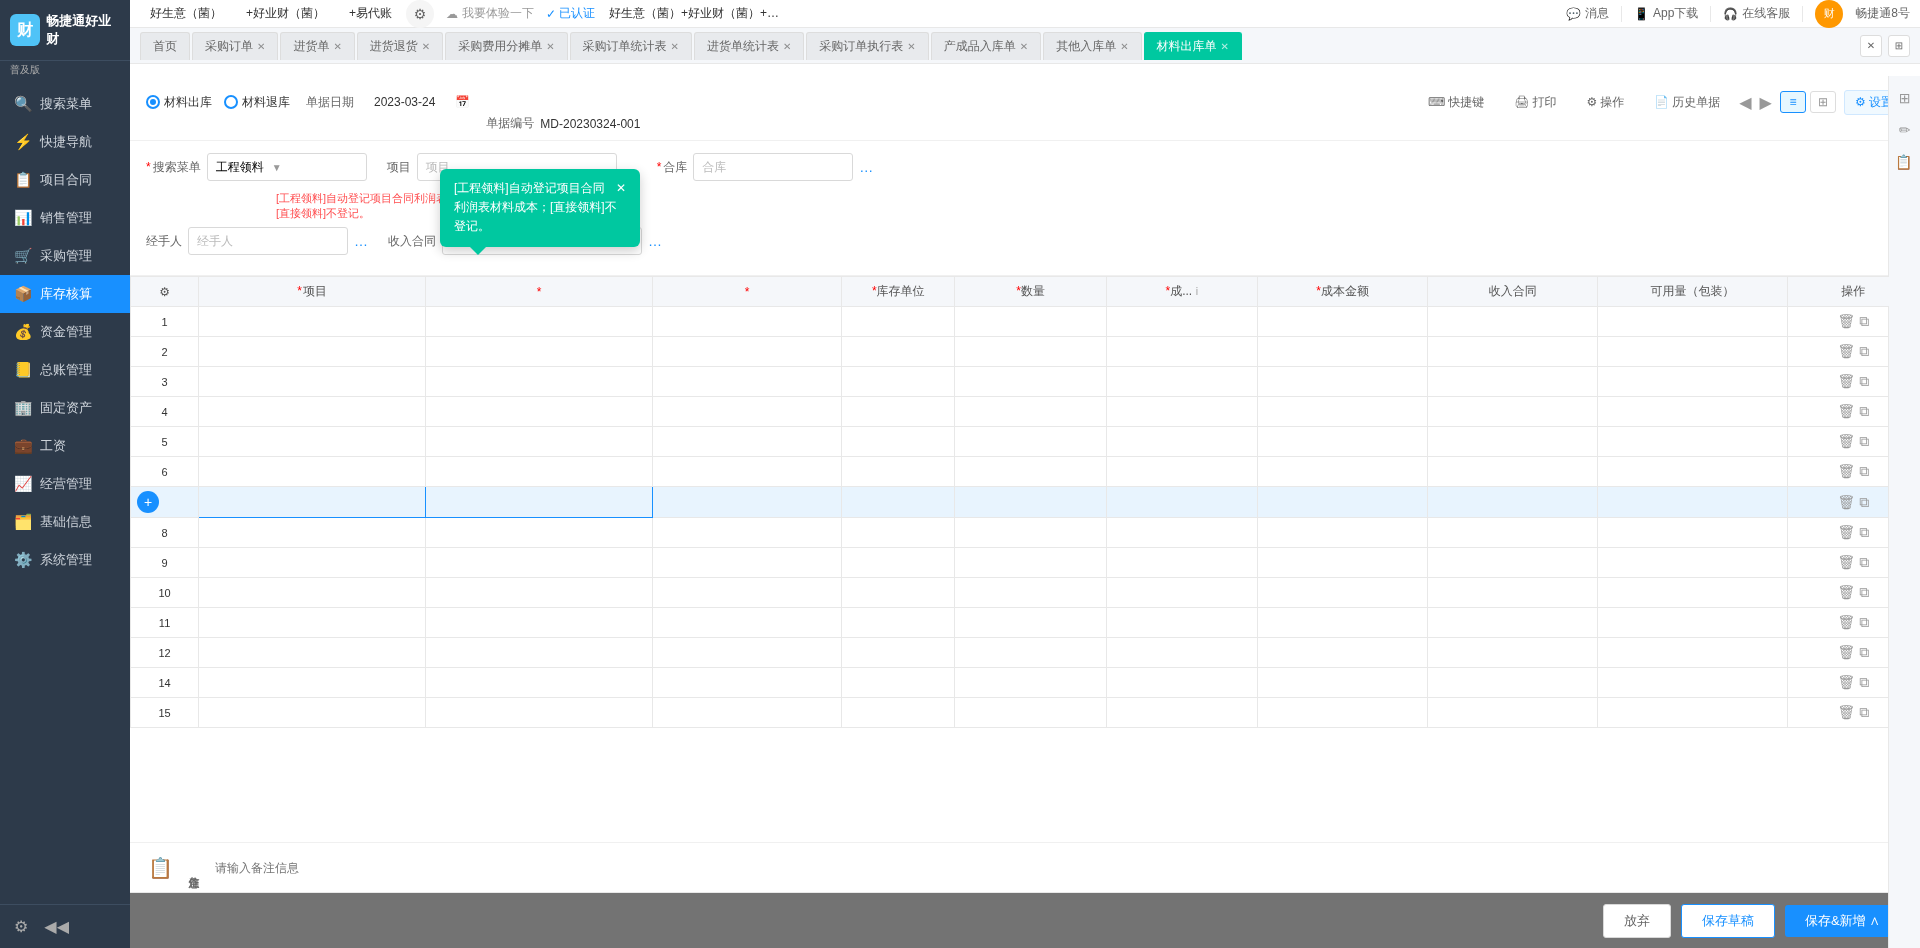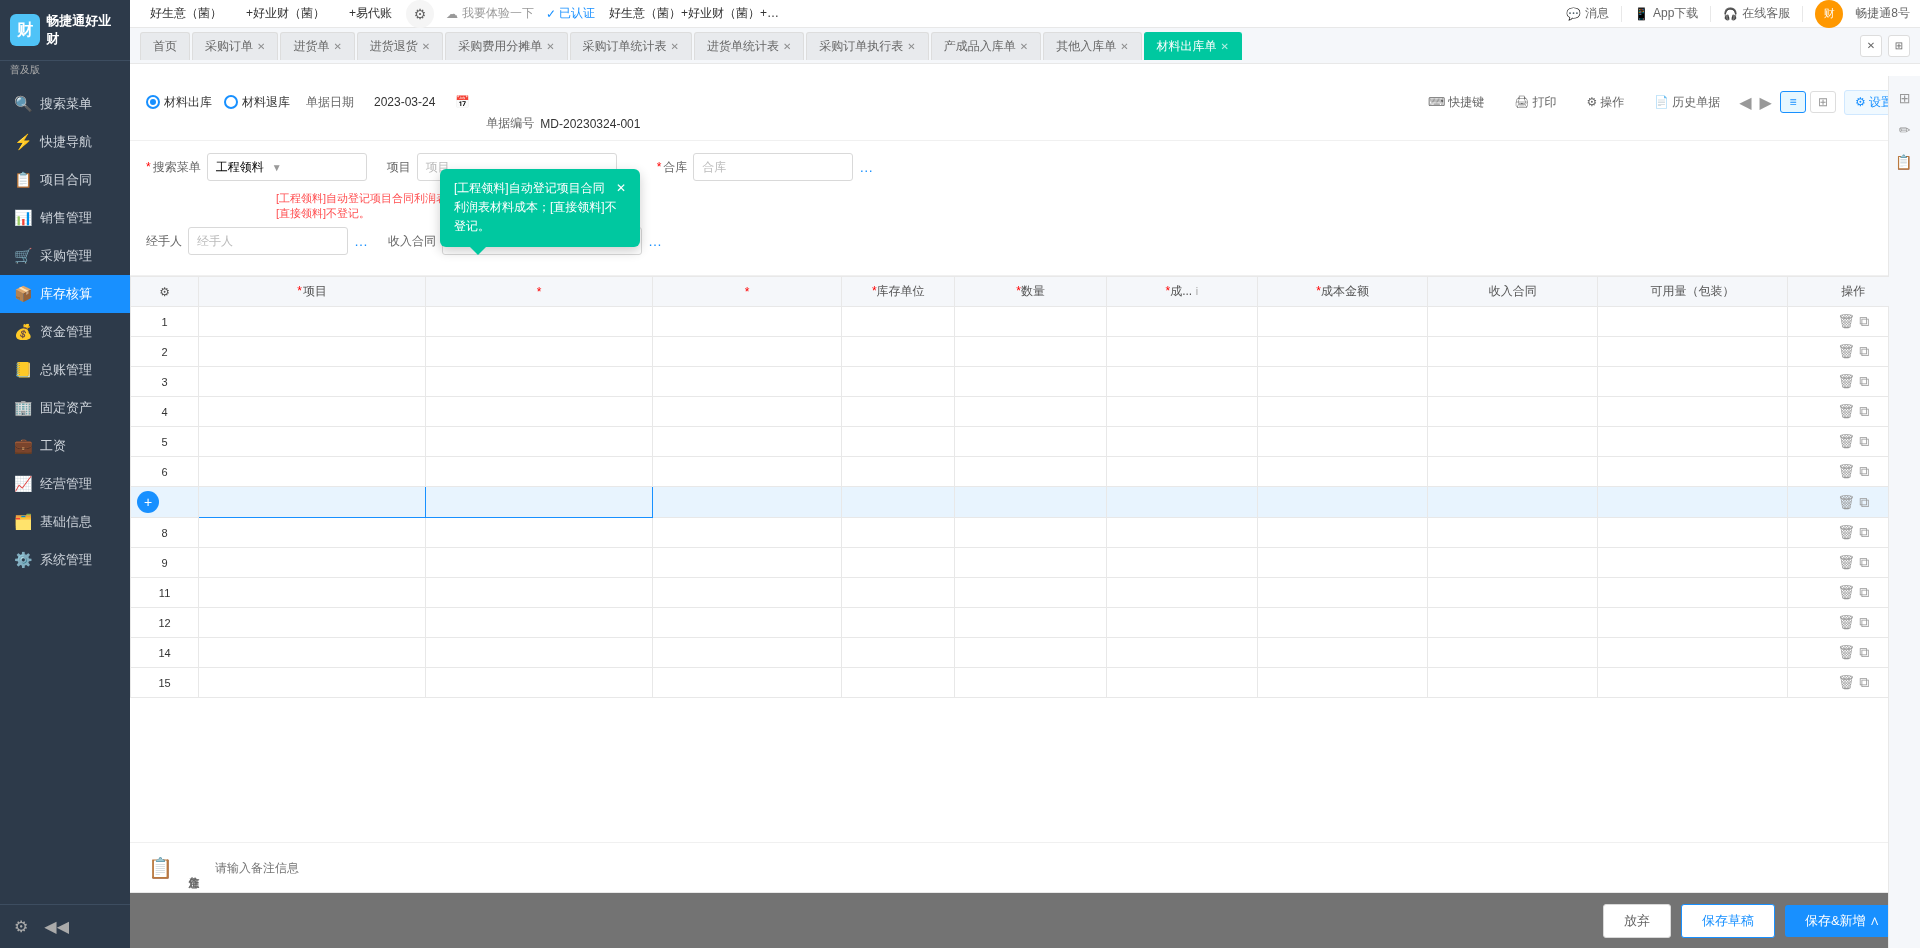--- a/index.html
+++ b/index.html
@@ -555,20 +555,38 @@
               <td></td>
               <td></td>
               <td class="action-col">
                 <div class="action-icons">
                   <span class="action-icon">🗑</span>
                   <span class="action-icon">⧉</span>
                 </div>
               </td>
             </tr>
           <tr>
+              <td class="row-num">10</td>
+              <td></td>
+              <td></td>
+              <td></td>
+              <td></td>
+              <td></td>
+              <td></td>
+              <td></td>
+              <td></td>
+              <td></td>
+              <td class="action-col">
+                <div class="action-icons">
+                  <span class="action-icon">🗑</span>
+                  <span class="action-icon">⧉</span>
+                </div>
+              </td>
+            </tr>
+          <tr>
               <td class="row-num">11</td>
               <td></td>
               <td></td>
               <td></td>
               <td></td>
               <td></td>
               <td></td>
               <td></td>
               <td></td>
               <td></td>

